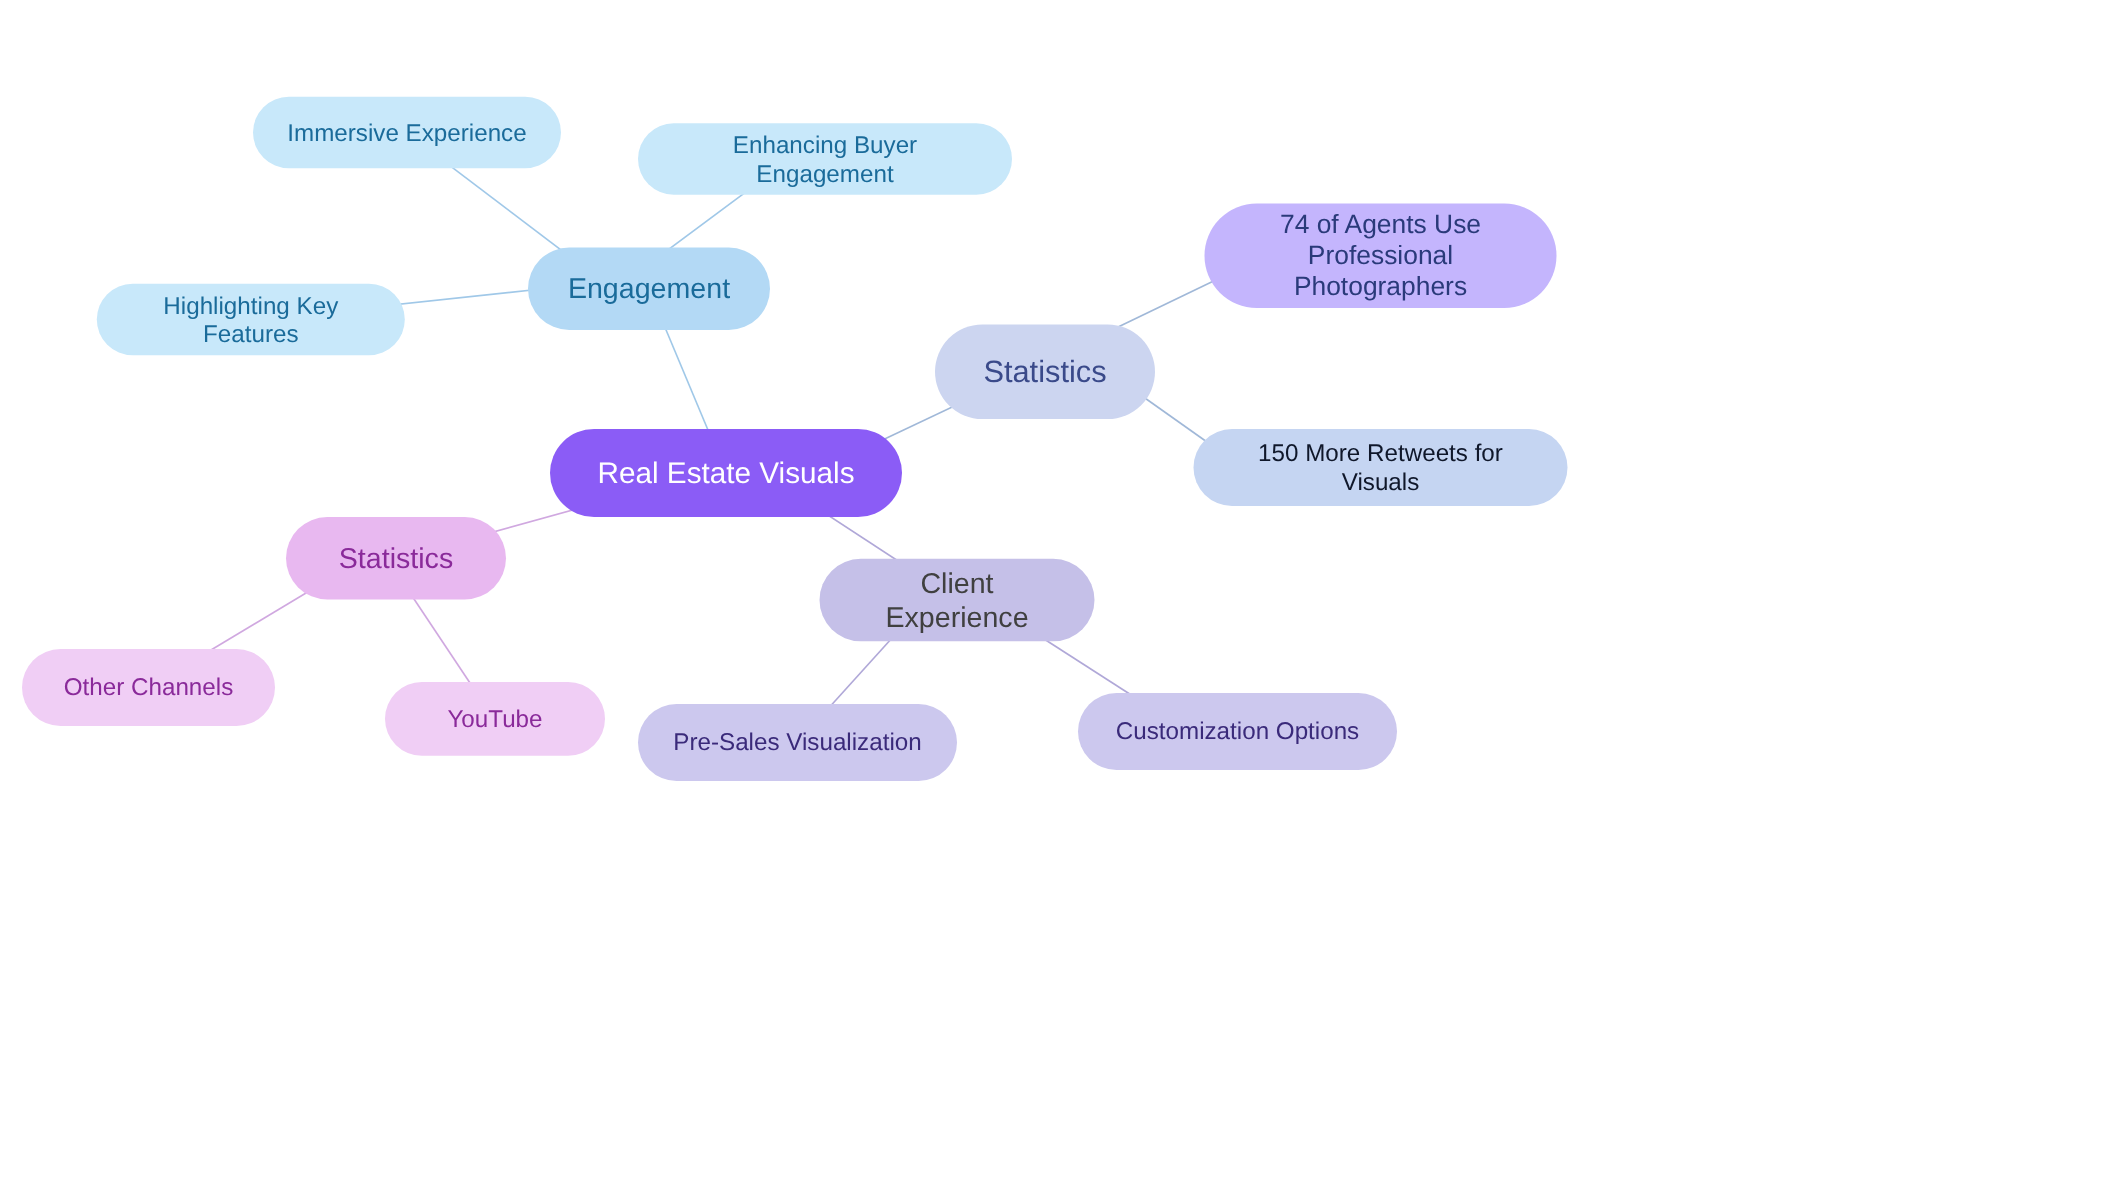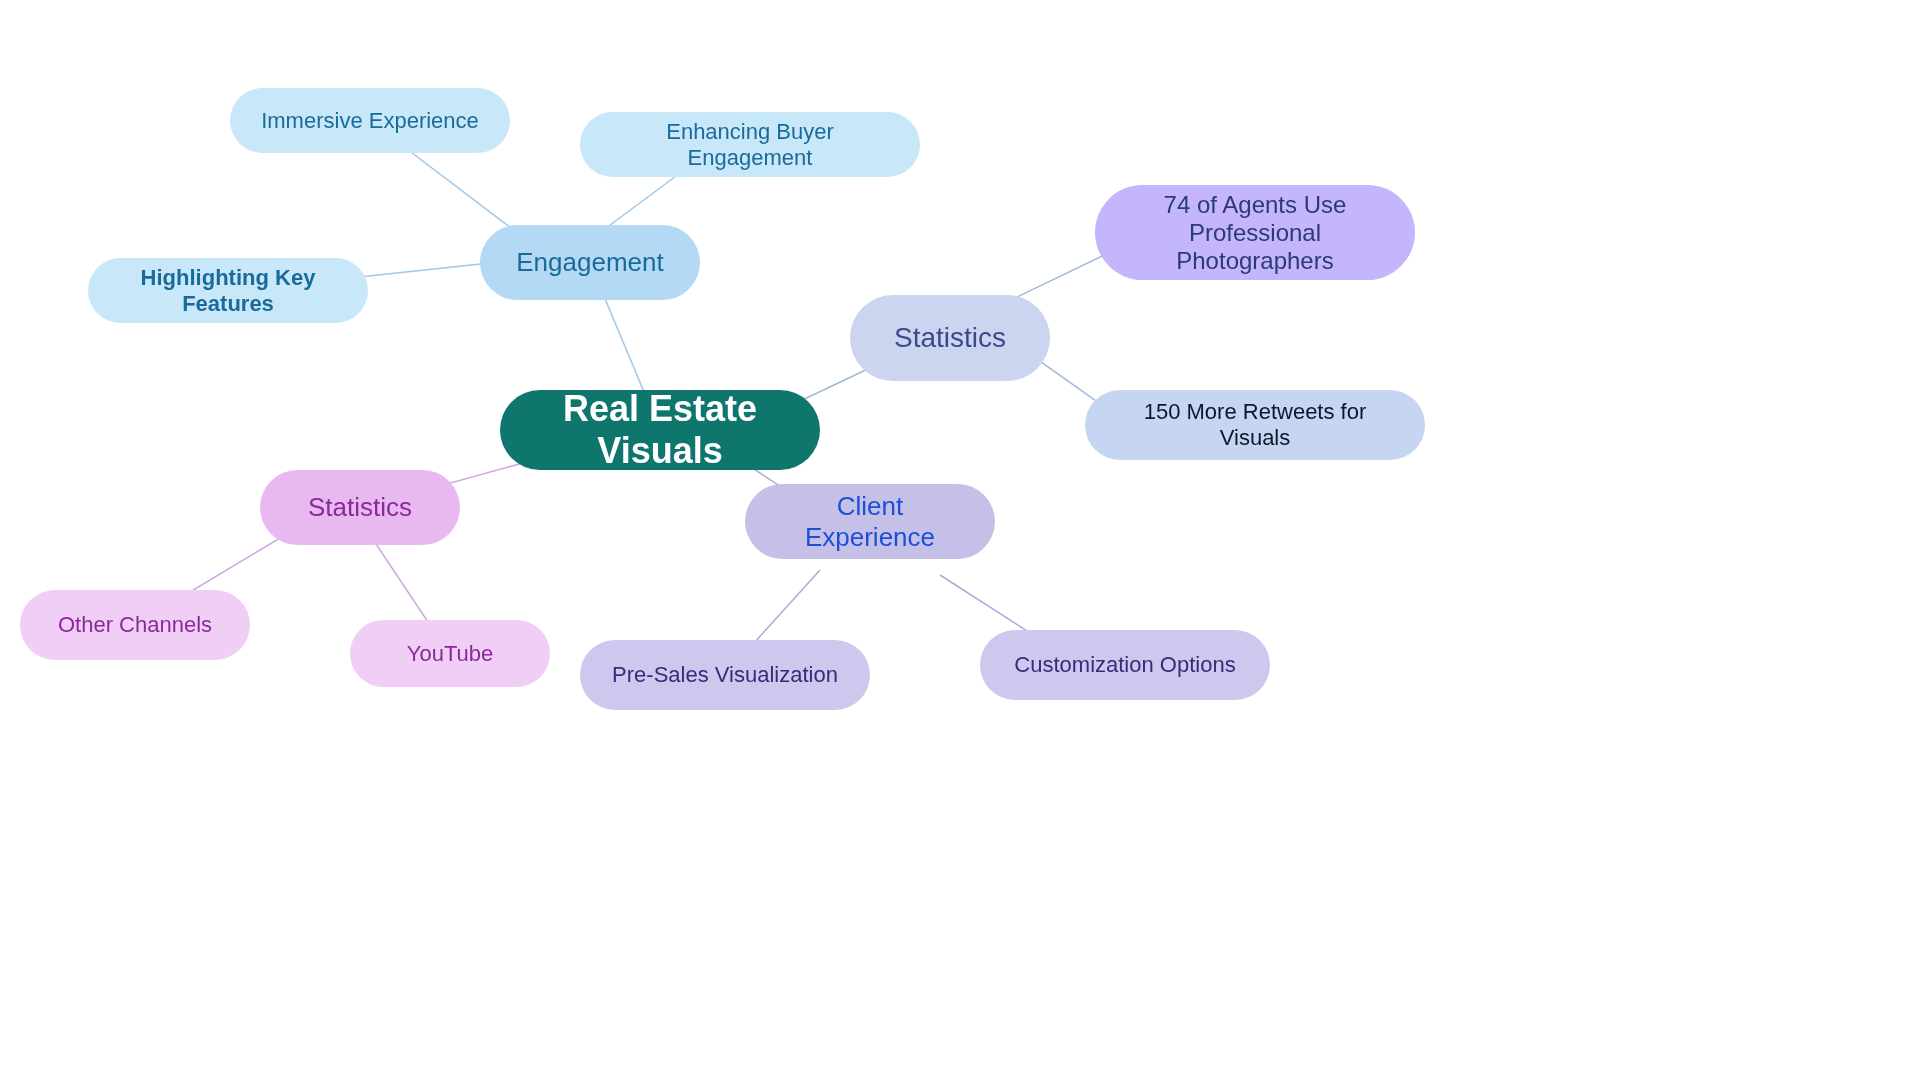--- a/index.html
+++ b/index.html
@@ -23,24 +23,24 @@
       border-radius: 50px;
       display: flex;
       align-items: center;
       justify-content: center;
       text-align: center;
       padding: 18px 30px;
       cursor: default;
     }
     
     .node-center {
-      background: #0f766e;
+      background: #8b5cf6;
       color: #ffffff;
-      font-size: 36px;
-      font-weight: 700;
+      font-size: 27px;
+      font-weight: 400;
       width: 320px;
       height: 80px;
       left: 500px;
       top: 390px;
     }
     
     .node-advantages {
       background: #b3d9f5;
       color: #1a6b9a;
       font-size: 26px;
@@ -69,21 +69,21 @@
       width: 340px;
       height: 65px;
       left: 580px;
       top: 88px;
       margin-top: 24px;
     }
     .node-highlighting {
       background: #c8e8fa;
       color: #1a6b9a;
       font-size: 22px;
-      font-weight: 700;
+      font-weight: 400;
       width: 280px;
       height: 65px;
       left: 88px;
       top: 258px;
     }
     
     .node-statistics {
       background: #ccd5f0;
       color: #3a4a8a;
       font-size: 28px;
@@ -142,27 +142,27 @@
       font-size: 22px;
       font-weight: 400;
       width: 200px;
       height: 67px;
       left: 350px;
       top: 620px;
     }
     
     .node-clientexp {
       background: #c5c0e8;
-      color: #1d4ed8;
+      color: #404040;
       font-size: 26px;
       font-weight: 500;
       width: 250px;
       height: 75px;
       left: 745px;
-      top: 484px;
+      top: 508px;
     }
     
     .node-presales {
       background: #ccc8ee;
       color: #3a2a7a;
       font-size: 22px;
       font-weight: 400;
       width: 290px;
       height: 70px;
       left: 580px;

